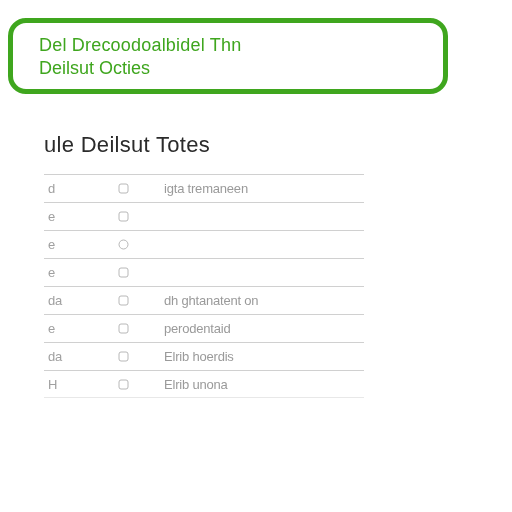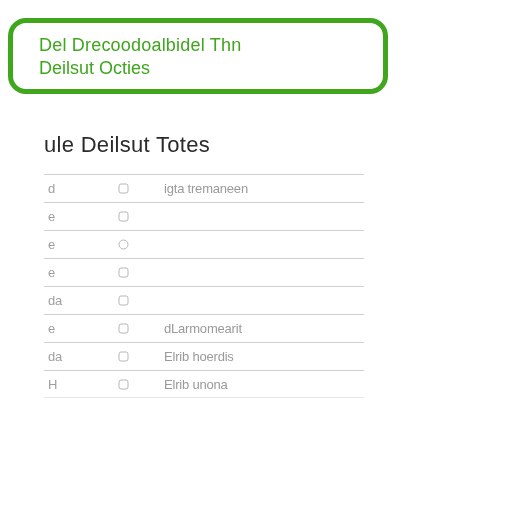--- a/index.html
+++ b/index.html
@@ -9,21 +9,21 @@
       background: #ffffff;
       font-family: -apple-system, BlinkMacSystemFont, 'Segoe UI', Arial, sans-serif;
       overflow: hidden;
       position: relative;
     }
     .banner {
       margin: 18px 0 0 8px;
       border: 5px solid #3fa61e;
       border-radius: 18px;
       padding: 12px 22px 10px 26px;
-      width: 380px;
+      width: 440px;
       background: #ffffff;
     }
     .banner-line1 {
       color: #3fa61e;
       font-size: 18px;
       font-weight: 400;
       letter-spacing: 0.2px;
       filter: blur(0.5px);
     }
     .banner-line2 {
@@ -124,29 +124,30 @@
         </svg>
       </span>
   </div>
   <div class="row">
     <span class="row-key">da</span>
     <span class="row-icon">
         <svg width="11" height="11">
           <rect x="1" y="1" width="9" height="9" rx="2" fill="none" stroke="#b8b8b8" stroke-width="1"></rect>
         </svg>
       </span>
+    <span class="row-val">dh ghtanatent on</span>
   </div>
   <div class="row">
     <span class="row-key">e</span>
     <span class="row-icon">
         <svg width="11" height="11">
           <rect x="1" y="1" width="9" height="9" rx="2" fill="none" stroke="#b8b8b8" stroke-width="1"></rect>
         </svg>
       </span>
-    <span class="row-val">dLarmomearit</span>
+    <span class="row-val">perodentaid</span>
   </div>
   <div class="row">
     <span class="row-key">da</span>
     <span class="row-icon">
         <svg width="11" height="11">
           <rect x="1" y="1" width="9" height="9" rx="2" fill="none" stroke="#b8b8b8" stroke-width="1"></rect>
         </svg>
       </span>
     <span class="row-val">Elrib hoerdis</span>
   </div>

